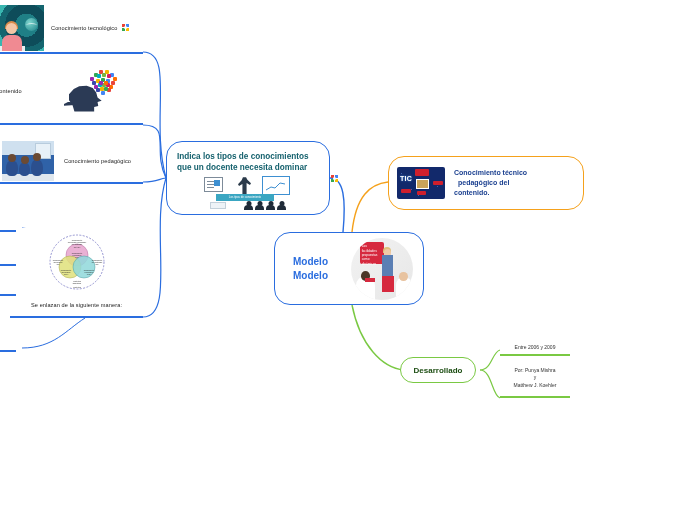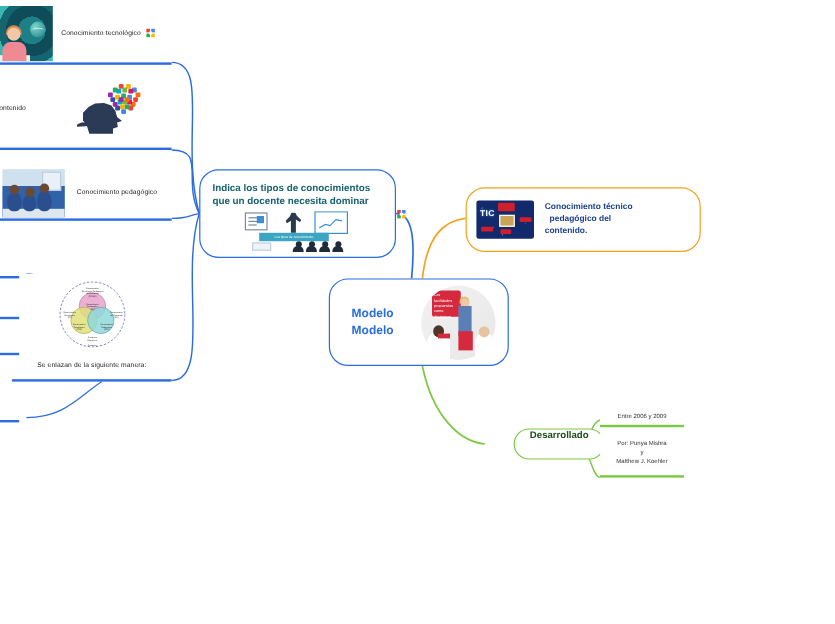--- a/index.html
+++ b/index.html
@@ -404,21 +404,21 @@
       <div class="rbox" style="left:20px;top:24px;width:9px;height:4px;"></div>
       <div class="rbox" style="left:36px;top:14px;width:10px;height:4px;"></div>
     </div>
     <div class="t-orange-node" style="padding-left:9px;">
       <div>Conocimiento técnico</div>
       <div style="padding-left:4px;">pedagógico del</div>
       <div>contenido.</div>
     </div>
   </div>
 
-  <div class="node bubble green" style="left:428px;top:357px;width:76px;height:26px;display:flex;justify-content:center;border-radius:13px;">
+  <div class="node bubble green" style="left:400px;top:357px;width:76px;height:26px;display:flex;align-items:center;justify-content:center;border-radius:13px;">
     <span class="t-green-node">Desarrollado</span>
   </div>
 
   <div class="node greenleaf" style="left:500px;top:341px;width:70px;height:15px;">
     <span class="t-small">Entre 2006 y 2009</span>
   </div>
 
   <div class="node greenleaf" style="left:500px;top:360px;width:70px;height:38px;flex-direction:column;">
     <span class="t-small">Por: Punya Mishra</span>
     <span class="t-small">y</span>

